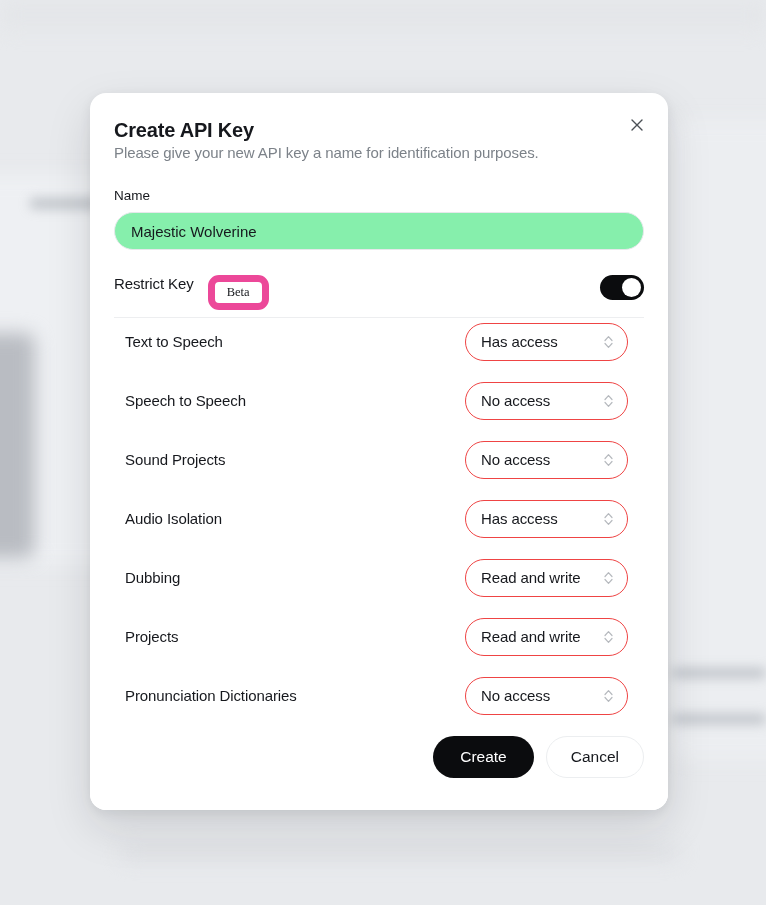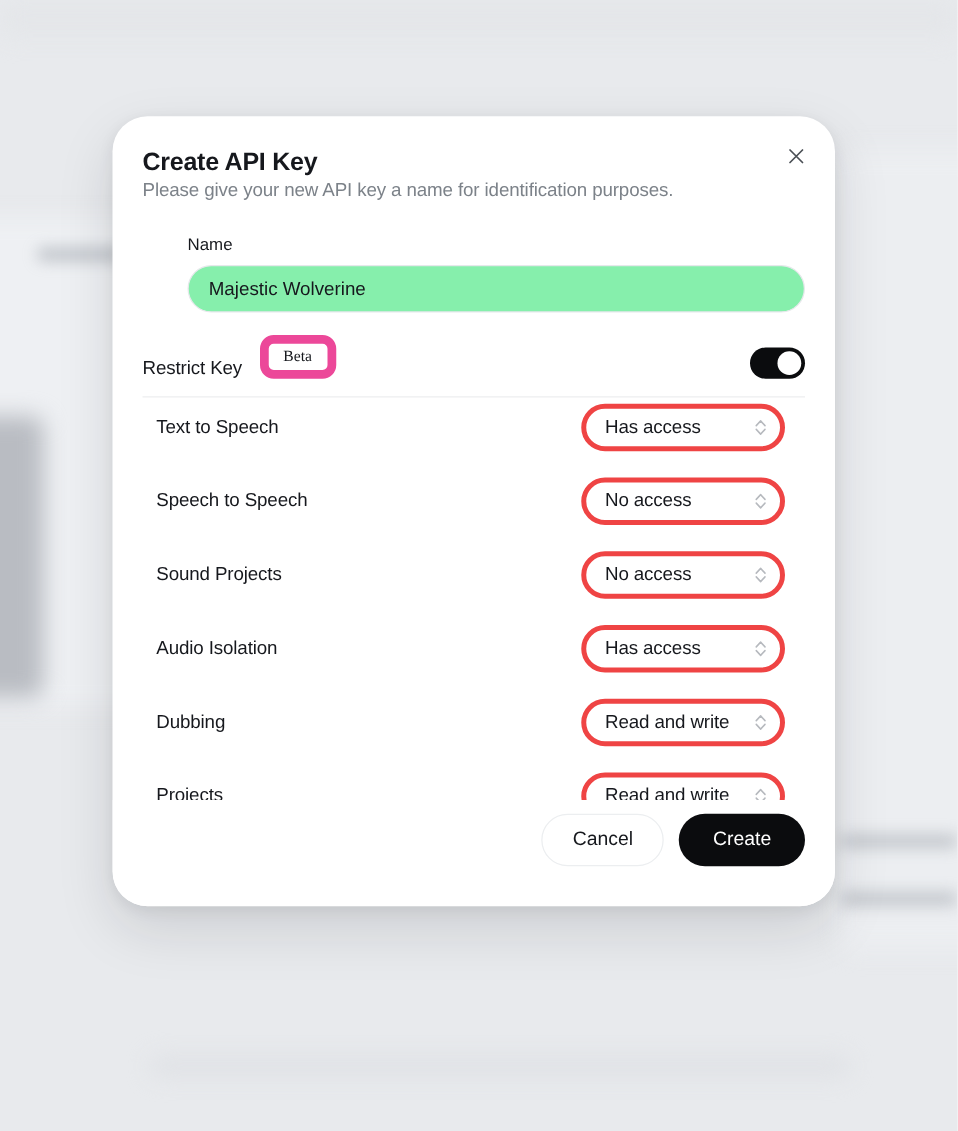--- a/index.html
+++ b/index.html
@@ -60,23 +60,23 @@
     left: 120px; top: 845px; width: 560px; height: 16px;
     background: #dfe1e5 !important; border-radius: 0;
   }
 
   
   #modal {
     position: absolute;
     left: 90px;
     top: 93px;
     width: 578px;
-    height: 632px;
+    height: 717px;
     background: #ffffff;
-    border-radius: 28px;
+    border-radius: 16px;
     box-shadow: 0 18px 45px rgba(20,22,28,.13),
                 0 3px 12px rgba(20,22,28,.07);
     overflow: hidden;
   }
 
   .modal-head { padding: 24px 24px 0 24px; position: relative; }
 
   #dialog-title {
     font-size: 20px;
     font-weight: bold;
@@ -100,21 +100,21 @@
     background: transparent;
     cursor: pointer;
     display: flex;
     align-items: center;
     justify-content: center;
     padding: 0;
   }
   #close-button svg { display: block; }
 
   
-  .field-block { padding: 0 24px; margin-top: 25px; margin-left: 36px; }
+  .field-block { padding: 0 24px; margin-top: 25px; }
   .field-label {
     font-size: 13.5px;
     color: #16181d;
     display: block;
     margin-bottom: 9px;
   }
   #name-input {
     width: 100%;
     height: 38px;
     border: 1px solid #e6e8eb;
@@ -126,21 +126,21 @@
     background: #86efac;
     outline: none;
   }
   #name-input::placeholder { color: #a9aeb5; }
 
   
   .restrict-row {
     margin-top: 25px;
     padding: 0 24px;
     display: flex;
-    align-items: flex-end;
+    align-items: flex-start;
     height: 28px;
   }
   .restrict-label {
     font-size: 15px;
     color: #16181d;
     letter-spacing: -0.1px;
   }
   #beta-badge {
     margin-left: 14px;
     border: 7px solid #ec4899;
@@ -213,21 +213,21 @@
   }
   .perm-name {
     font-size: 15px;
     color: #16181d;
     letter-spacing: -0.1px;
   }
   .perm-select {
     margin-left: auto;
     width: 163px;
     height: 38px;
-    border: 4px solid #ef4444;
+    border: 1px solid #ef4444;
     border-radius: 19px;
     background: #fff;
     font-family: "Liberation Sans", sans-serif;
     font-size: 15px;
     color: #16181d;
     padding: 0 34px 0 15px;
     appearance: none;
     -webkit-appearance: none;
     outline: none;
     cursor: pointer;
@@ -369,17 +369,17 @@
       <div class="perm-row">
         <span class="perm-name">Pronunciation Dictionaries</span>
         <span class="select-wrap"><select class="perm-select"><option value="No access">No access</option><option value="Read only">Read only</option><option value="Read and write">Read and write</option><option value="Has access">Has access</option></select><svg class="chev" width="11" height="15" viewBox="0 0 11 15" fill="none">
             <path d="M2 6 L5.5 2.2 L9 6" stroke="#b6b9be" stroke-width="1.2" stroke-linecap="round" stroke-linejoin="round" fill="none"></path>
             <path d="M2 9 L5.5 12.8 L9 9" stroke="#b6b9be" stroke-width="1.2" stroke-linecap="round" stroke-linejoin="round" fill="none"></path>
           </svg></span>
       </div>
     </div>
 
   <div id="modal-footer">
+    <button id="create-button">Create</button>
     <button id="cancel-button">Cancel</button>
-    <button id="create-button">Create</button>
   </div>
 
 </div>
 
 </body></html>

